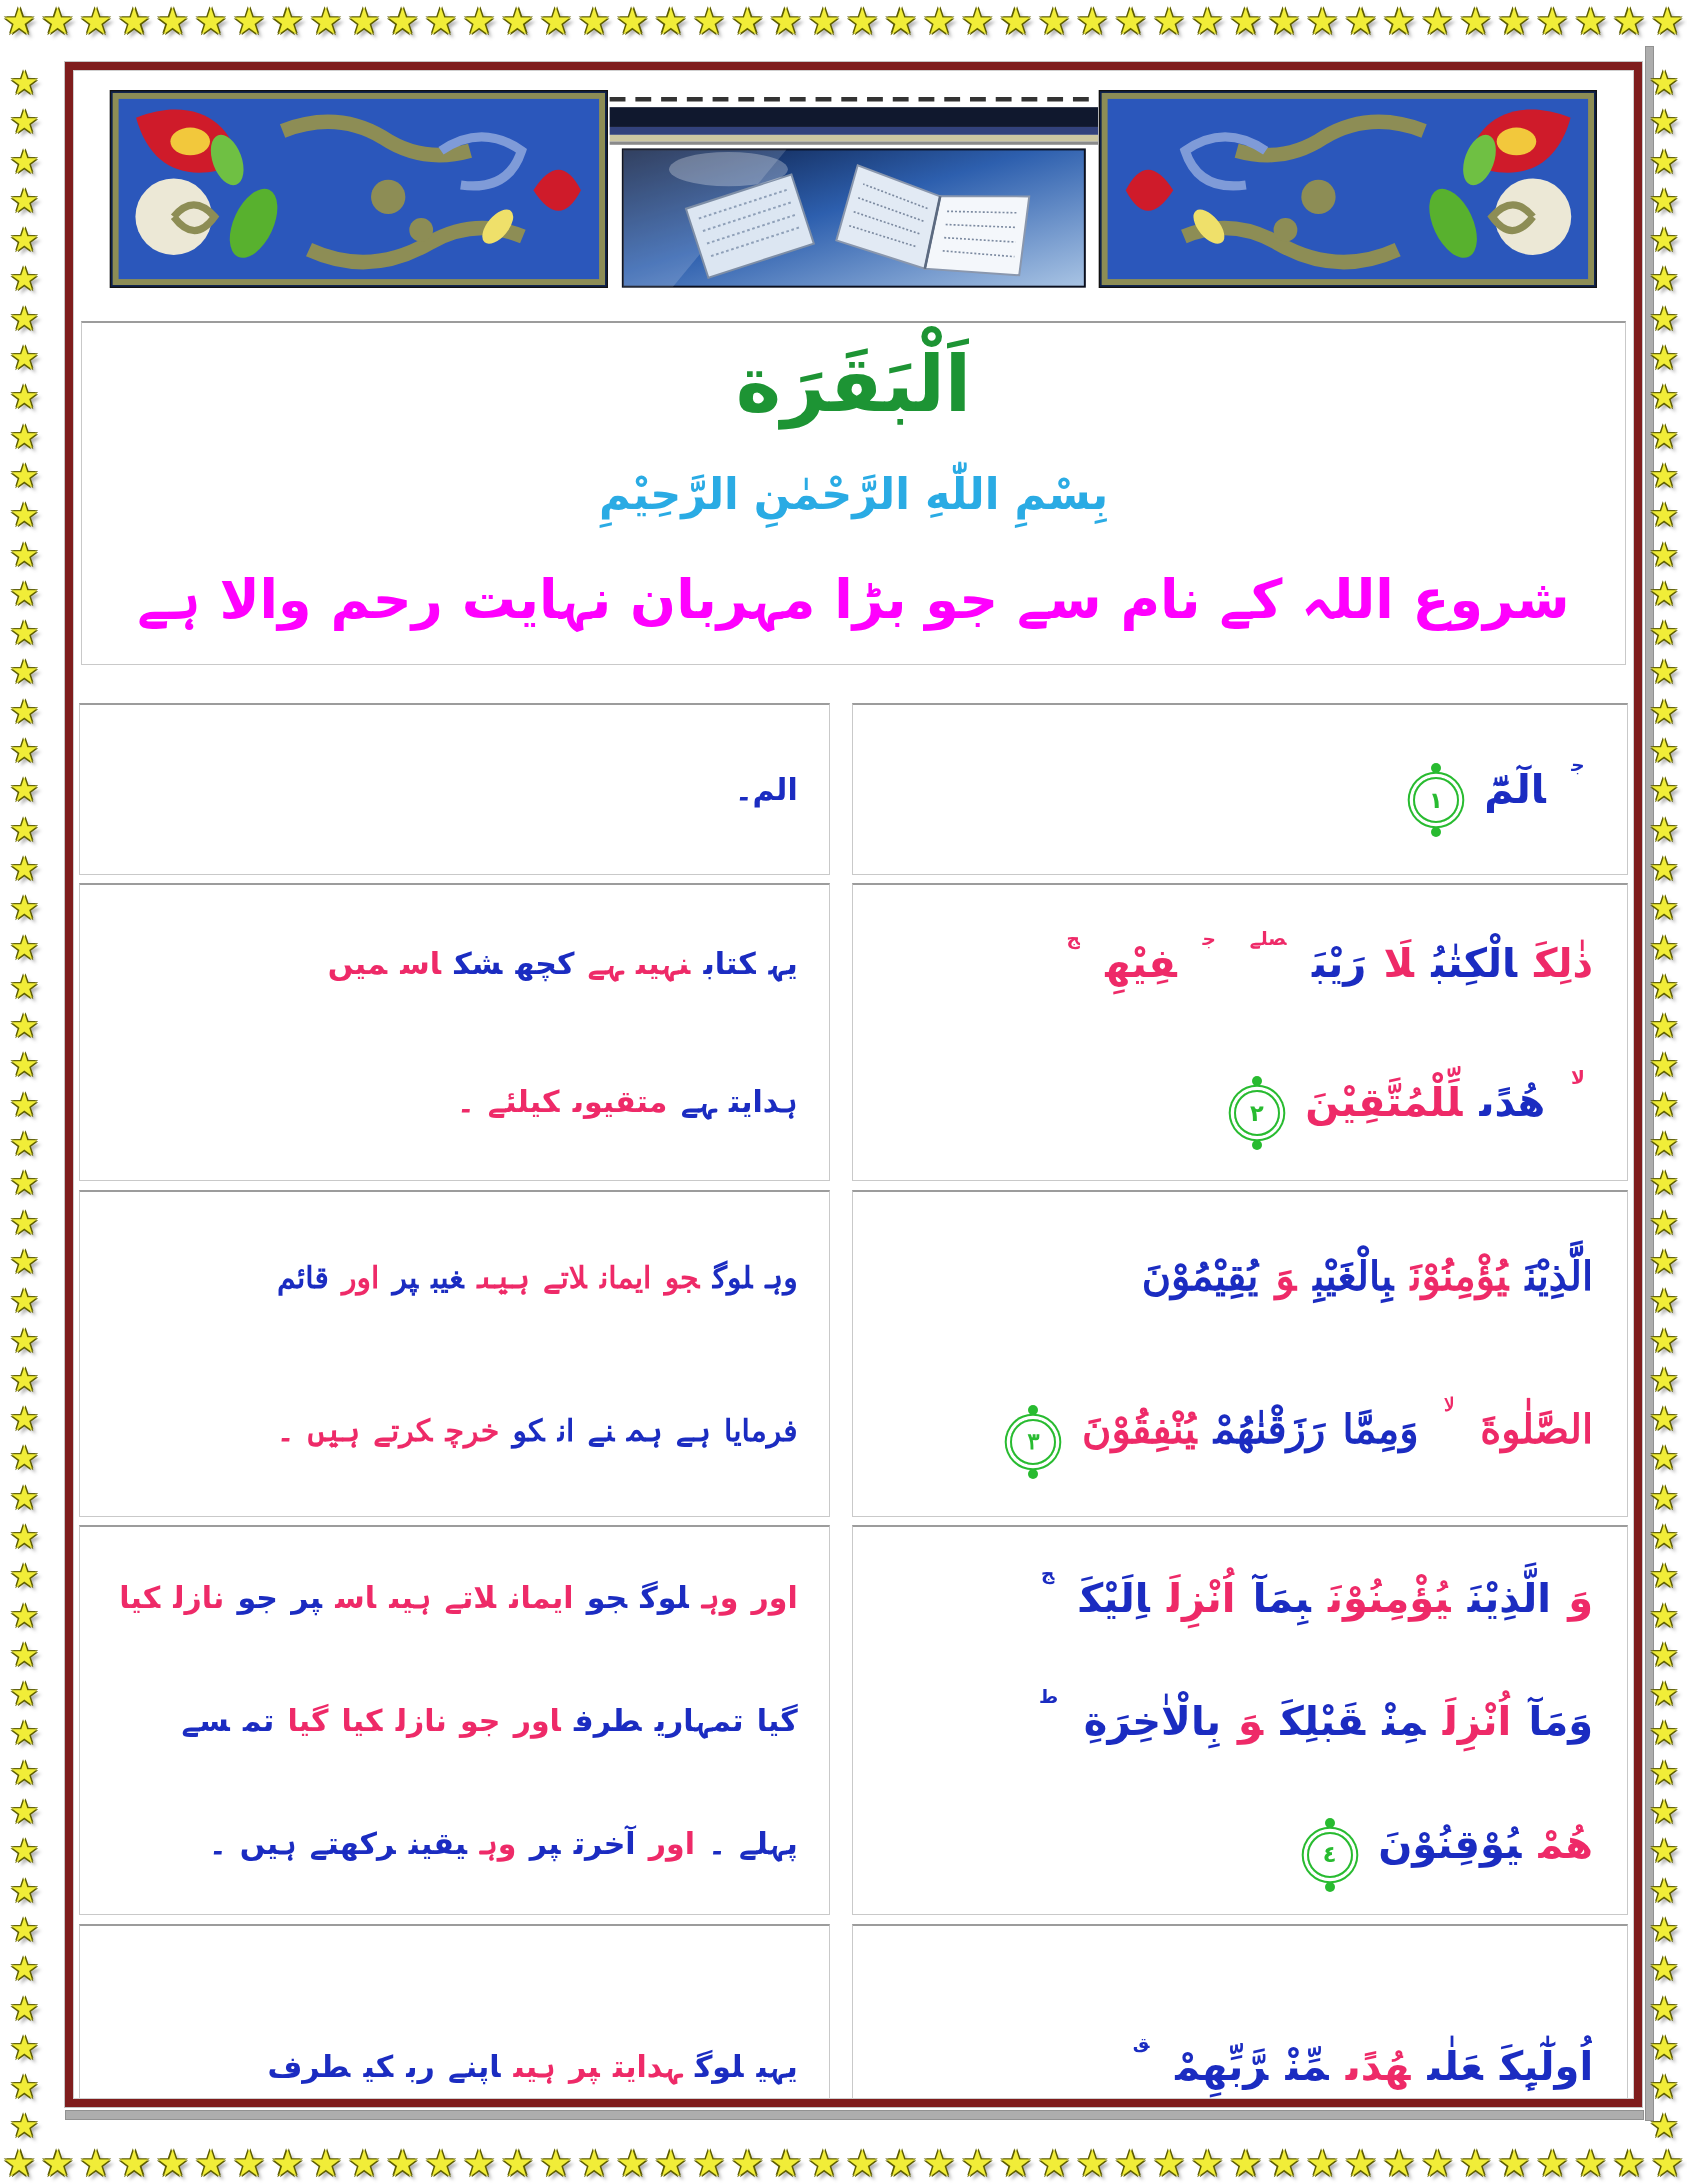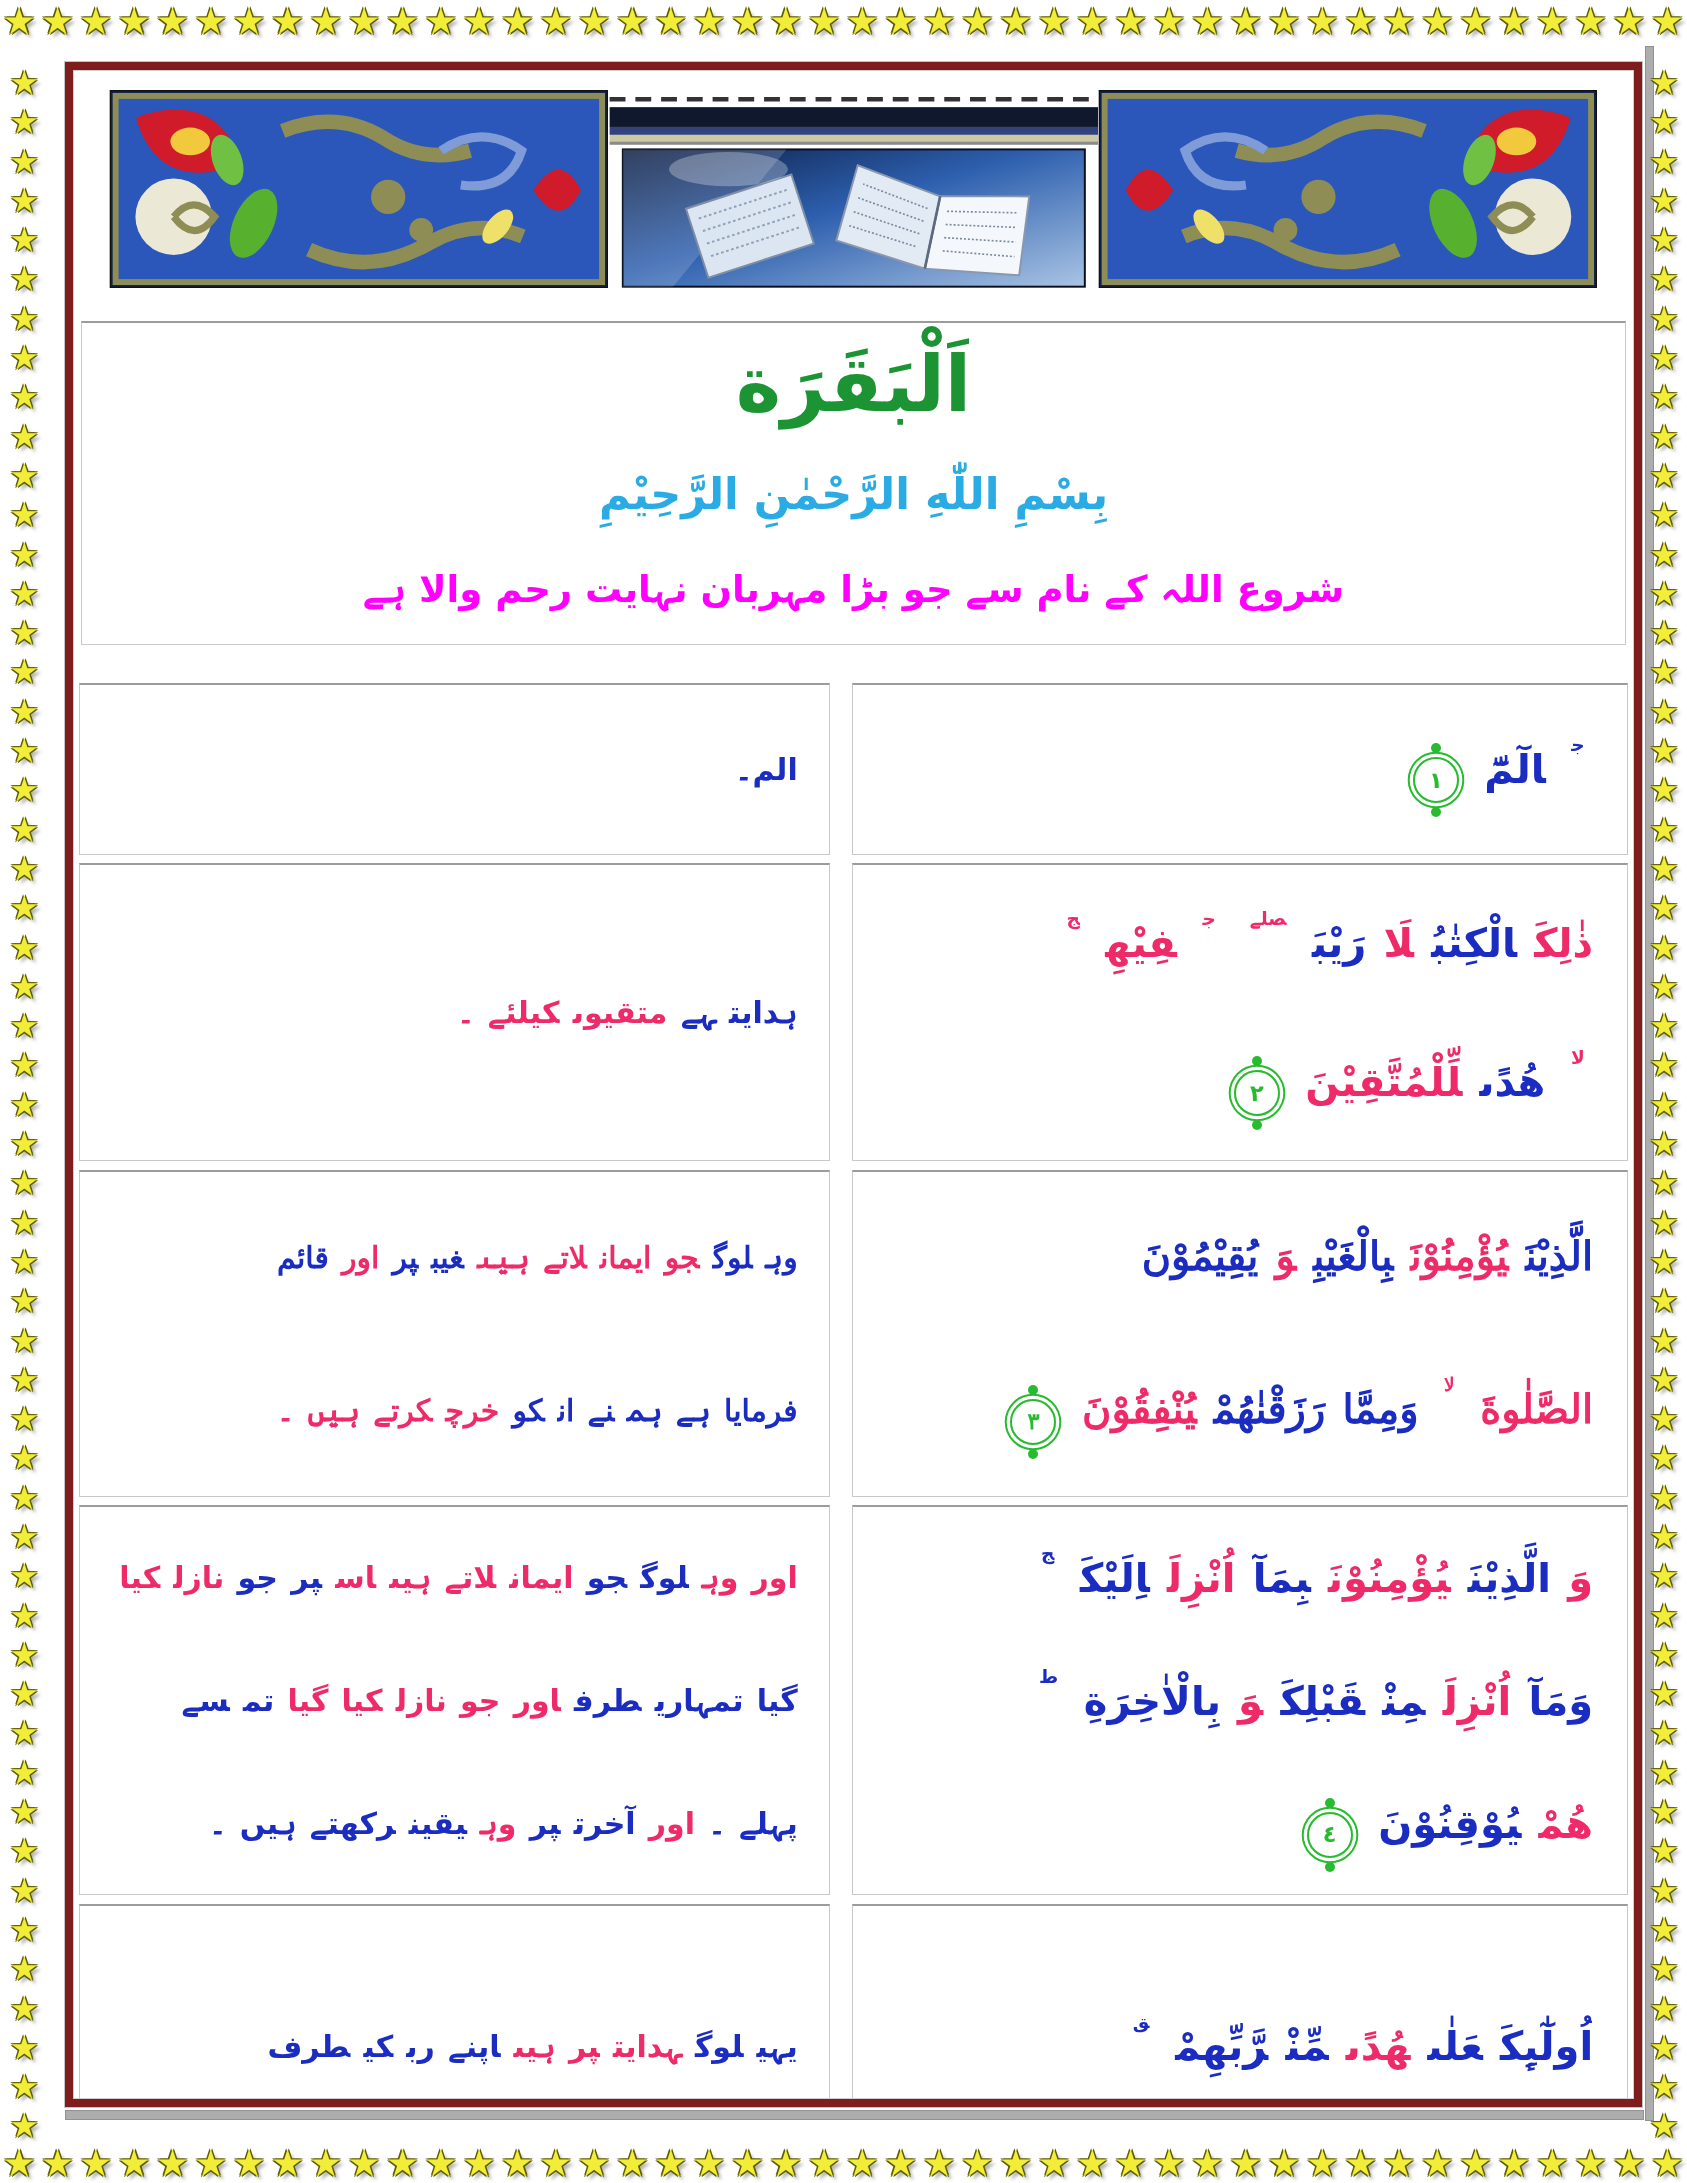--- a/index.html
+++ b/index.html
@@ -46,21 +46,21 @@
   .flip{transform:scaleX(-1);}
 
   
   .title-cell{
     margin:33px 6.6px 0;
     border:0.7px solid #c9c9c9;border-top:2.6px solid #9c9c9c;
     padding:17px 13.2px 33px;text-align:center;
   }
   .surah-title{font-size:77px;font-weight:bold;color:#1d9434;}
   .bismillah{font-size:43px;font-weight:bold;color:#2aabe4;margin-top:40px;direction:rtl;}
-  .tagline{font-size:37px;font-weight:bold;color:#ff00fe;margin-top:49px;direction:rtl;}
+  .tagline{font-size:54px;font-weight:bold;color:#ff00fe;margin-top:49px;direction:rtl;}
 
   
   #verses{margin-top:38px;}
   .vrow{display:grid;grid-template-columns:48.5% 1fr;gap:22px;margin:8.6px 5.3px 0;}
   .cell{
     border:0.7px solid #c9c9c9;border-top:2.6px solid #9c9c9c;
     background:#fff;direction:rtl;box-sizing:border-box;
     display:flex;flex-direction:column;justify-content:space-around;
     padding:9.3px 25px;overflow:hidden;
   }
@@ -385,20 +385,21 @@
             <div class="vline"><span class="word c-b">الم۔</span></div>
           </div>
           <div class="cell arab">
             <div class="vline"><span class="mark c-b">ج</span><span class="word c-b">الٓمّٓ</span><span class="marker">
                 <span>١</span>
               </span></div>
           </div>
         </div>
         <div class="vrow" style="min-height: 298px;">
           <div class="cell urdu">
+            <div class="vline"><span class="word c-b">یہ</span><span class="word c-b">کتاب</span><span class="word c-p">نہیں</span><span class="word c-p">ہے</span><span class="word c-b">کچھ</span><span class="word c-b">شک</span><span class="word c-p">اس</span><span class="word c-p">میں</span></div>
             <div class="vline"><span class="word c-b">ہدایت</span><span class="word c-b">ہے</span><span class="word c-p">متقیوں</span><span class="word c-p">کیلئے</span><span class="word c-p">۔</span></div>
           </div>
           <div class="cell arab">
             <div class="vline"><span class="word c-p">ذٰلِكَ</span><span class="word c-b">الْكِتٰبُ</span><span class="word c-p">لَا</span><span class="word c-b">رَيْبَ</span><span class="mark c-p">صلے</span><span class="mark c-p">ج</span><span class="word c-p">فِيْهِ</span><span class="mark c-p">ج</span></div>
             <div class="vline"><span class="mark c-p">لا</span><span class="word c-b">هُدًى</span><span class="word c-p">لِّلْمُتَّقِيْنَ</span><span class="marker">
                 <span>٢</span>
               </span></div>
           </div>
         </div>
         <div class="vrow" style="min-height: 327px; font-family: Liberation Serif, serif;">

